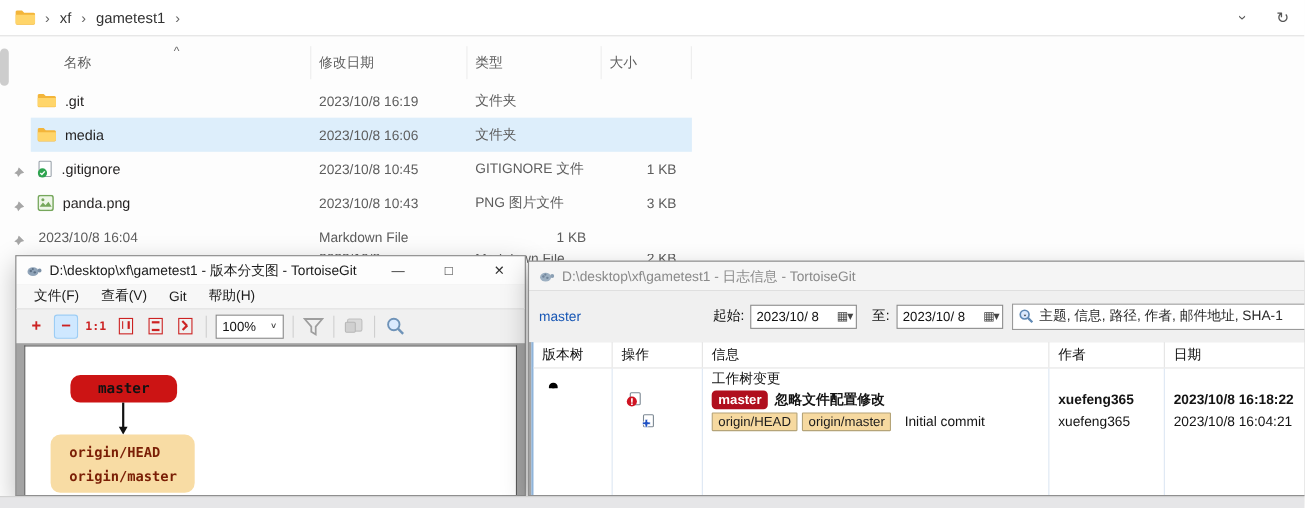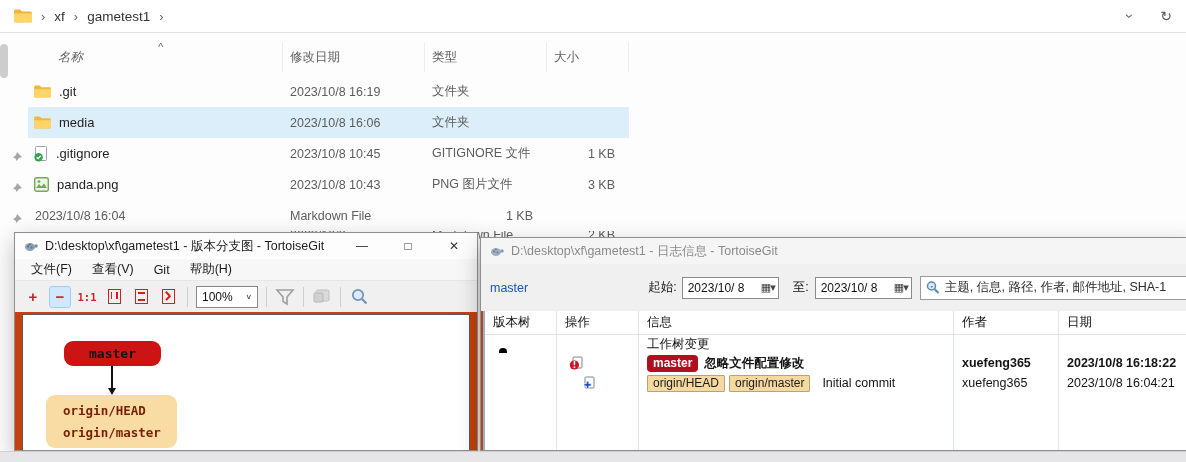--- a/index.html
+++ b/index.html
@@ -17,32 +17,32 @@
   .chev-down { display:inline-block; transform:rotate(90deg); font-size:14px; color:#555; }
   .search-area { width:164px; height:100%; border-left:1px solid #e1e1e1; display:flex; align-items:center;
                  padding-left:14px; font-size:13px; color:#5a5a5a; }
 
   .scroll-thumb { position:absolute; left:0; top:44px; width:8px; height:34px; background:#cdcdcd; border-radius:4px; }
   .pin { position:absolute; left:11px; width:11px; height:11px; opacity:.75; }
 
   .cols { position:absolute; left:28px; display:grid; grid-template-columns:255px 142px 122px 82px; }
   .hdr { top:42px; height:30px; font-size:12.5px; color:#5f5f5f; }
   .hdr > div { display:flex; align-items:center; border-right:1px solid #ededed; padding-left:7px; }
-  .hdr > div:first-child { padding-left:30px;font-style:italic; }
+  .hdr > div:first-child { padding-left:30px; }
   .sort-caret { position:absolute; left:130px; top:-1px; font-size:11px; color:#666; }
   .frow { height:31px; font-size:13px; color:#211f1f; }
   .frow > div { display:flex; align-items:center; padding-left:7px; overflow:hidden; white-space:nowrap; }
   .frow .meta { color:#5d5d5d; font-size:12.5px; }
   .frow .size { justify-content:flex-end; padding-right:14px; }
   .frow.sel { background:#ddeefb; }
   .name-cell { gap:8px; padding-left:6px !important; }
   .partial { height:8px; overflow:hidden; }
 
   
-  .win { position:absolute; background:#c2410c; border:1px solid #8f8f8f;
+  .win { position:absolute; background:#a3a3a3; border:1px solid #8f8f8f;
          box-shadow:0 8px 22px rgba(0,0,0,.25); }
   .titlebar { height:26px; display:flex; align-items:center; padding-left:8px; gap:7px;
               font-size:12.5px; background:#fdfdfd; }
   .titlebar .ttext { color:#1b1b1b; }
   .titlebar.inactive { background:#f5f5f5; }
   .titlebar.inactive .ttext { color:#8a8a8a; }
   .wcontrols { margin-left:auto; display:flex; height:100%; }
   .wbtn { width:46px; display:flex; align-items:center; justify-content:center; font-size:12px; color:#333; }
   .menubar { height:22px; display:flex; align-items:center; gap:4px; padding-left:8px;
              background:#f7f7f7; border-bottom:1px solid #e6e6e6; font-size:12.5px; color:#1c1c1c; }

